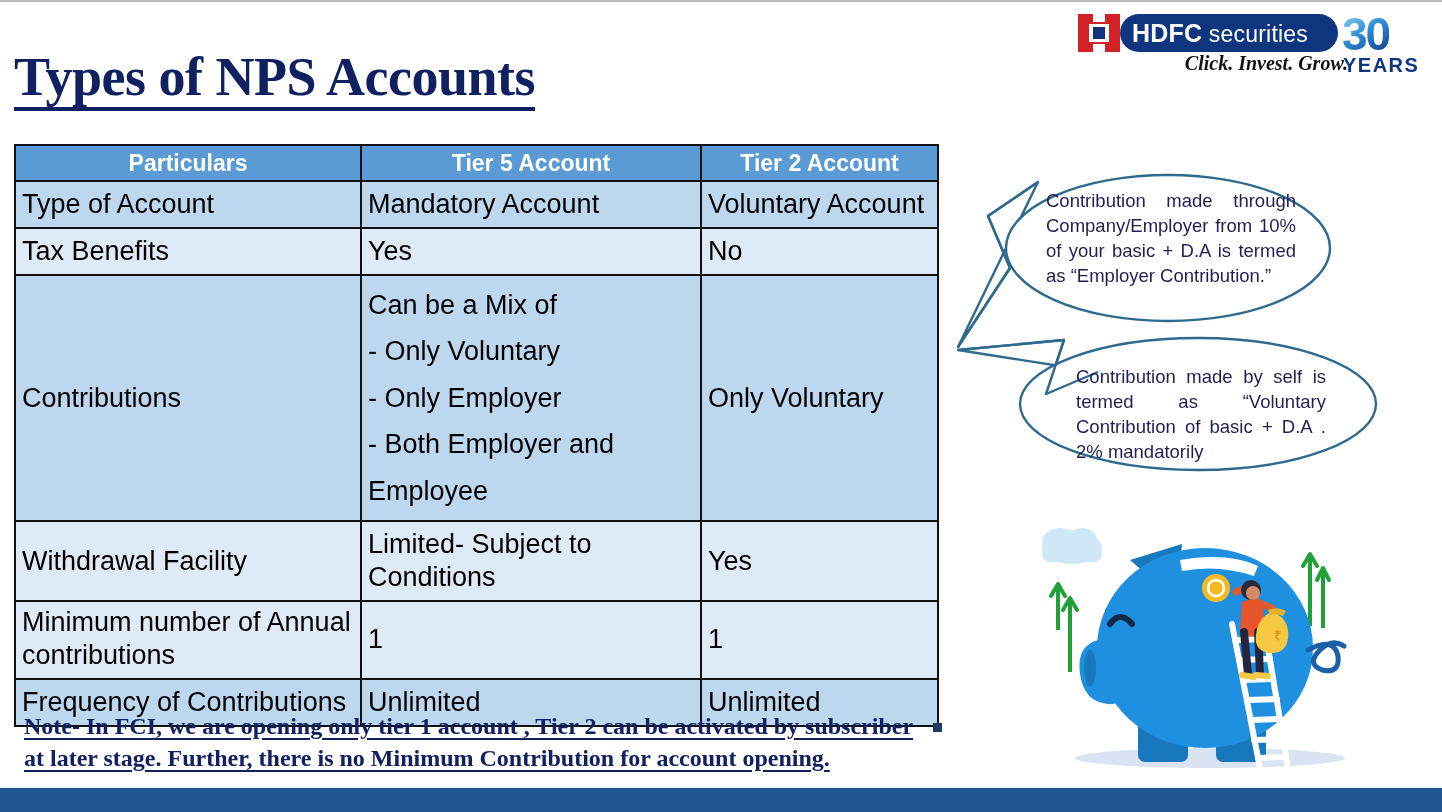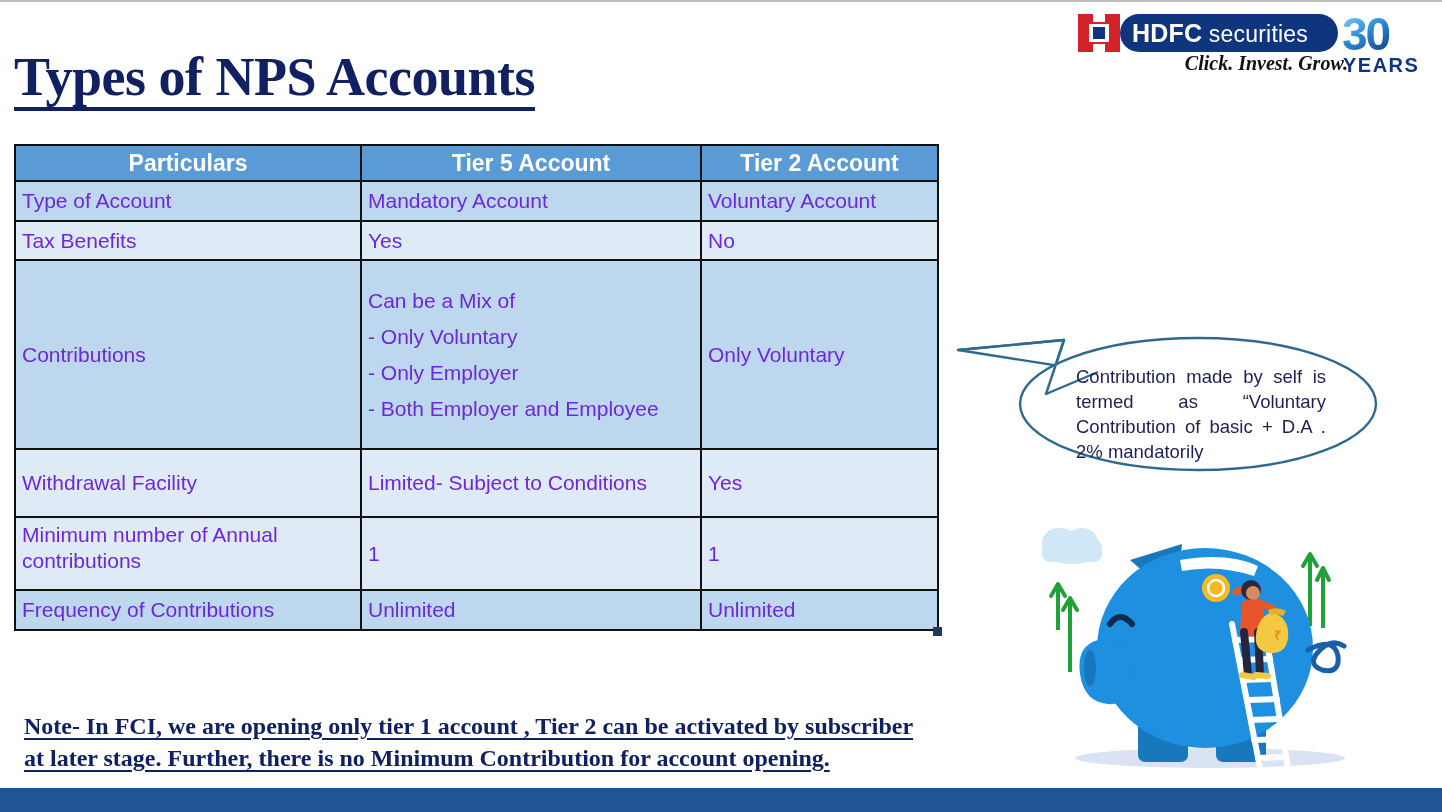--- a/index.html
+++ b/index.html
@@ -95,22 +95,22 @@
   
   #table-wrap { position: absolute; left: 14px; top: 142px; width: 923px; }
   table { border-collapse: collapse; width: 923px; table-layout: fixed; }
   col.c1 { width: 346px; }
   col.c2 { width: 340px; }
   col.c3 { width: 237px; }
   th, td {
     border: 2px solid #111111;
     padding: 6px 6px;
     font-family: "Liberation Sans", sans-serif;
-    font-size: 21px;
-    color: #6d28d9;
+    font-size: 27px;
+    color: #000000;
     vertical-align: middle;
     text-align: left;
     line-height: 1.22;
   }
   thead th {
     background: #5b9bd5;
     color: #ffffff;
     font-weight: bold;
     text-align: center;
     font-size: 23px;
@@ -230,20 +230,28 @@
         <tr class="shade-dark" style="height:36px">
           <td>Frequency of Contributions</td>
           <td>Unlimited</td>
           <td>Unlimited</td>
         </tr>
       </tbody>
     </table>
     <div id="tbl-handle"></div>
   </div>
 
+  <div class="callout" id="callout-1">
+    <svg width="410" height="190" viewBox="0 0 410 190">
+      <path d="M 0 187 L 52 108 L 30 56 L 80 22 Z" fill="#ffffff" stroke="#2e6a8e" stroke-width="2.4" stroke-linejoin="round"></path>
+      <ellipse cx="210" cy="88" rx="162" ry="73" fill="#ffffff" stroke="#2e6a8e" stroke-width="2.4"></ellipse>
+      <path d="M 0 187 L 52 108 L 30 56 L 80 22" fill="none" stroke="#2e6a8e" stroke-width="2.4" stroke-linejoin="round"></path>
+    </svg>
+    <div class="ctext">Contribution made through Company/Employer from 10% of your basic + D.A is termed as “Employer Contribution.”</div>
+  </div>
 
   <div class="callout" id="callout-2">
     <svg width="440" height="150" viewBox="0 0 440 150">
       <path d="M 0 18 L 106 8 L 88 62 L 140 40 Z" fill="#ffffff" stroke="#2e6a8e" stroke-width="2.4" stroke-linejoin="round"></path>
       <ellipse cx="240" cy="72" rx="178" ry="66" fill="#ffffff" stroke="#2e6a8e" stroke-width="2.4"></ellipse>
       <path d="M 0 18 L 106 8 L 88 62 L 140 40" fill="none" stroke="#2e6a8e" stroke-width="2.4" stroke-linejoin="round"></path>
     </svg>
     <div class="ctext">Contribution made by self is termed as “Voluntary Contribution of basic + D.A . 2% mandatorily</div>
   </div>
 

